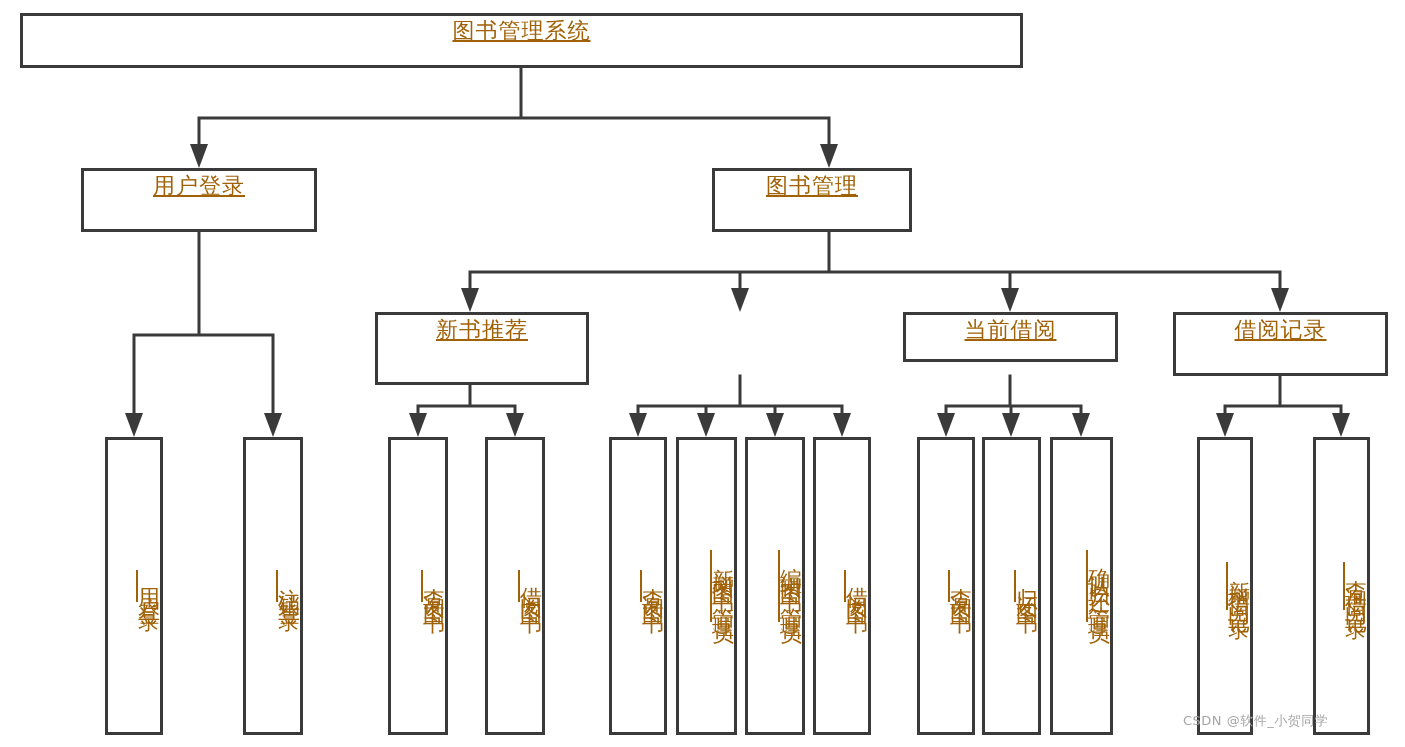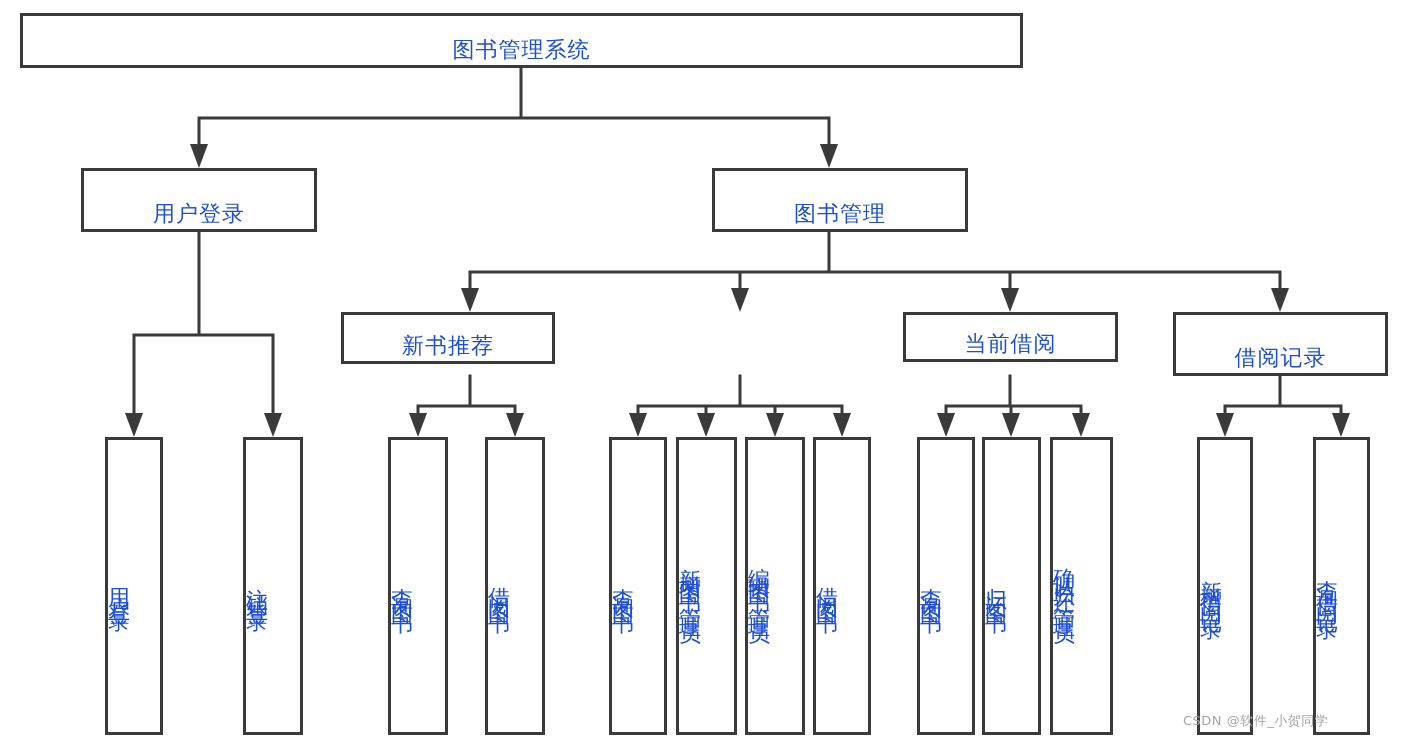--- a/index.html
+++ b/index.html
@@ -3,23 +3,23 @@
 <meta charset="utf-8">
 <style>
   html,body{margin:0;padding:0;background:#ffffff;}
   .stage{
     position:relative;width:1405px;height:747px;background:#ffffff;
     font-family:"DejaVu Sans","Liberation Sans",sans-serif;overflow:hidden;
   }
   .connectors{position:absolute;left:0;top:0;z-index:1;}
   .box{
     position:absolute;box-sizing:border-box;z-index:2;
-    border:3px solid #3a3a3a;background:#ffffff;color:#1d4ed8;
-    display:flex;align-items:flex-end;justify-content:center;
-    font-size:22px;letter-spacing:1px;white-space:nowrap;
+    border:3px solid #3a3a3a;background:#ffffff;color:#a16207;
+    display:flex;align-items:flex-start;justify-content:center;
+    font-size:22px;letter-spacing:1px;white-space:nowrap;text-decoration:underline;
   }
   .leaf{
     writing-mode:vertical-rl;letter-spacing:8px;font-size:22px;
     line-height:1;
   }
   .leaf span{display:block;}
   .watermark{
     position:absolute;z-index:3;left:1183px;top:712px;width:220px;
     font-size:13px;color:#a6a6a6;letter-spacing:0.5px;white-space:nowrap;
   }
@@ -49,25 +49,25 @@
              M1216 413 L1234 413 L1225 437 Z  M1332 413 L1350 413 L1341 437 Z"></path>
   </svg>
 
   <div class="box" style="left:20px;top:13px;width:1003px;height:55px;">
     <span>图书管理系统</span>
   </div>
 
   <div class="box" style="left:81px;top:168px;width:236px;height:64px;">
     <span>用户登录</span>
   </div>
-  <div class="box" style="left:712px;top:168px;width:256px;height:64px;">
+  <div class="box" style="left:712px;top:168px;width:200px;height:64px;">
     <span>图书管理</span>
   </div>
 
-  <div class="box" style="left:341px;top:312px;width:214px;height:52px;">
+  <div class="box" style="left:375px;top:312px;width:214px;height:73px;">
     <span>新书推荐</span>
   </div>
   <div class="box" style="left:903px;top:312px;width:215px;height:50px;">
     <span>当前借阅</span>
   </div>
   <div class="box" style="left:1173px;top:312px;width:215px;height:64px;">
     <span>借阅记录</span>
   </div>
 
   <div class="box leaf" style="left:105px;top:437px;width:58px;height:298px;">

